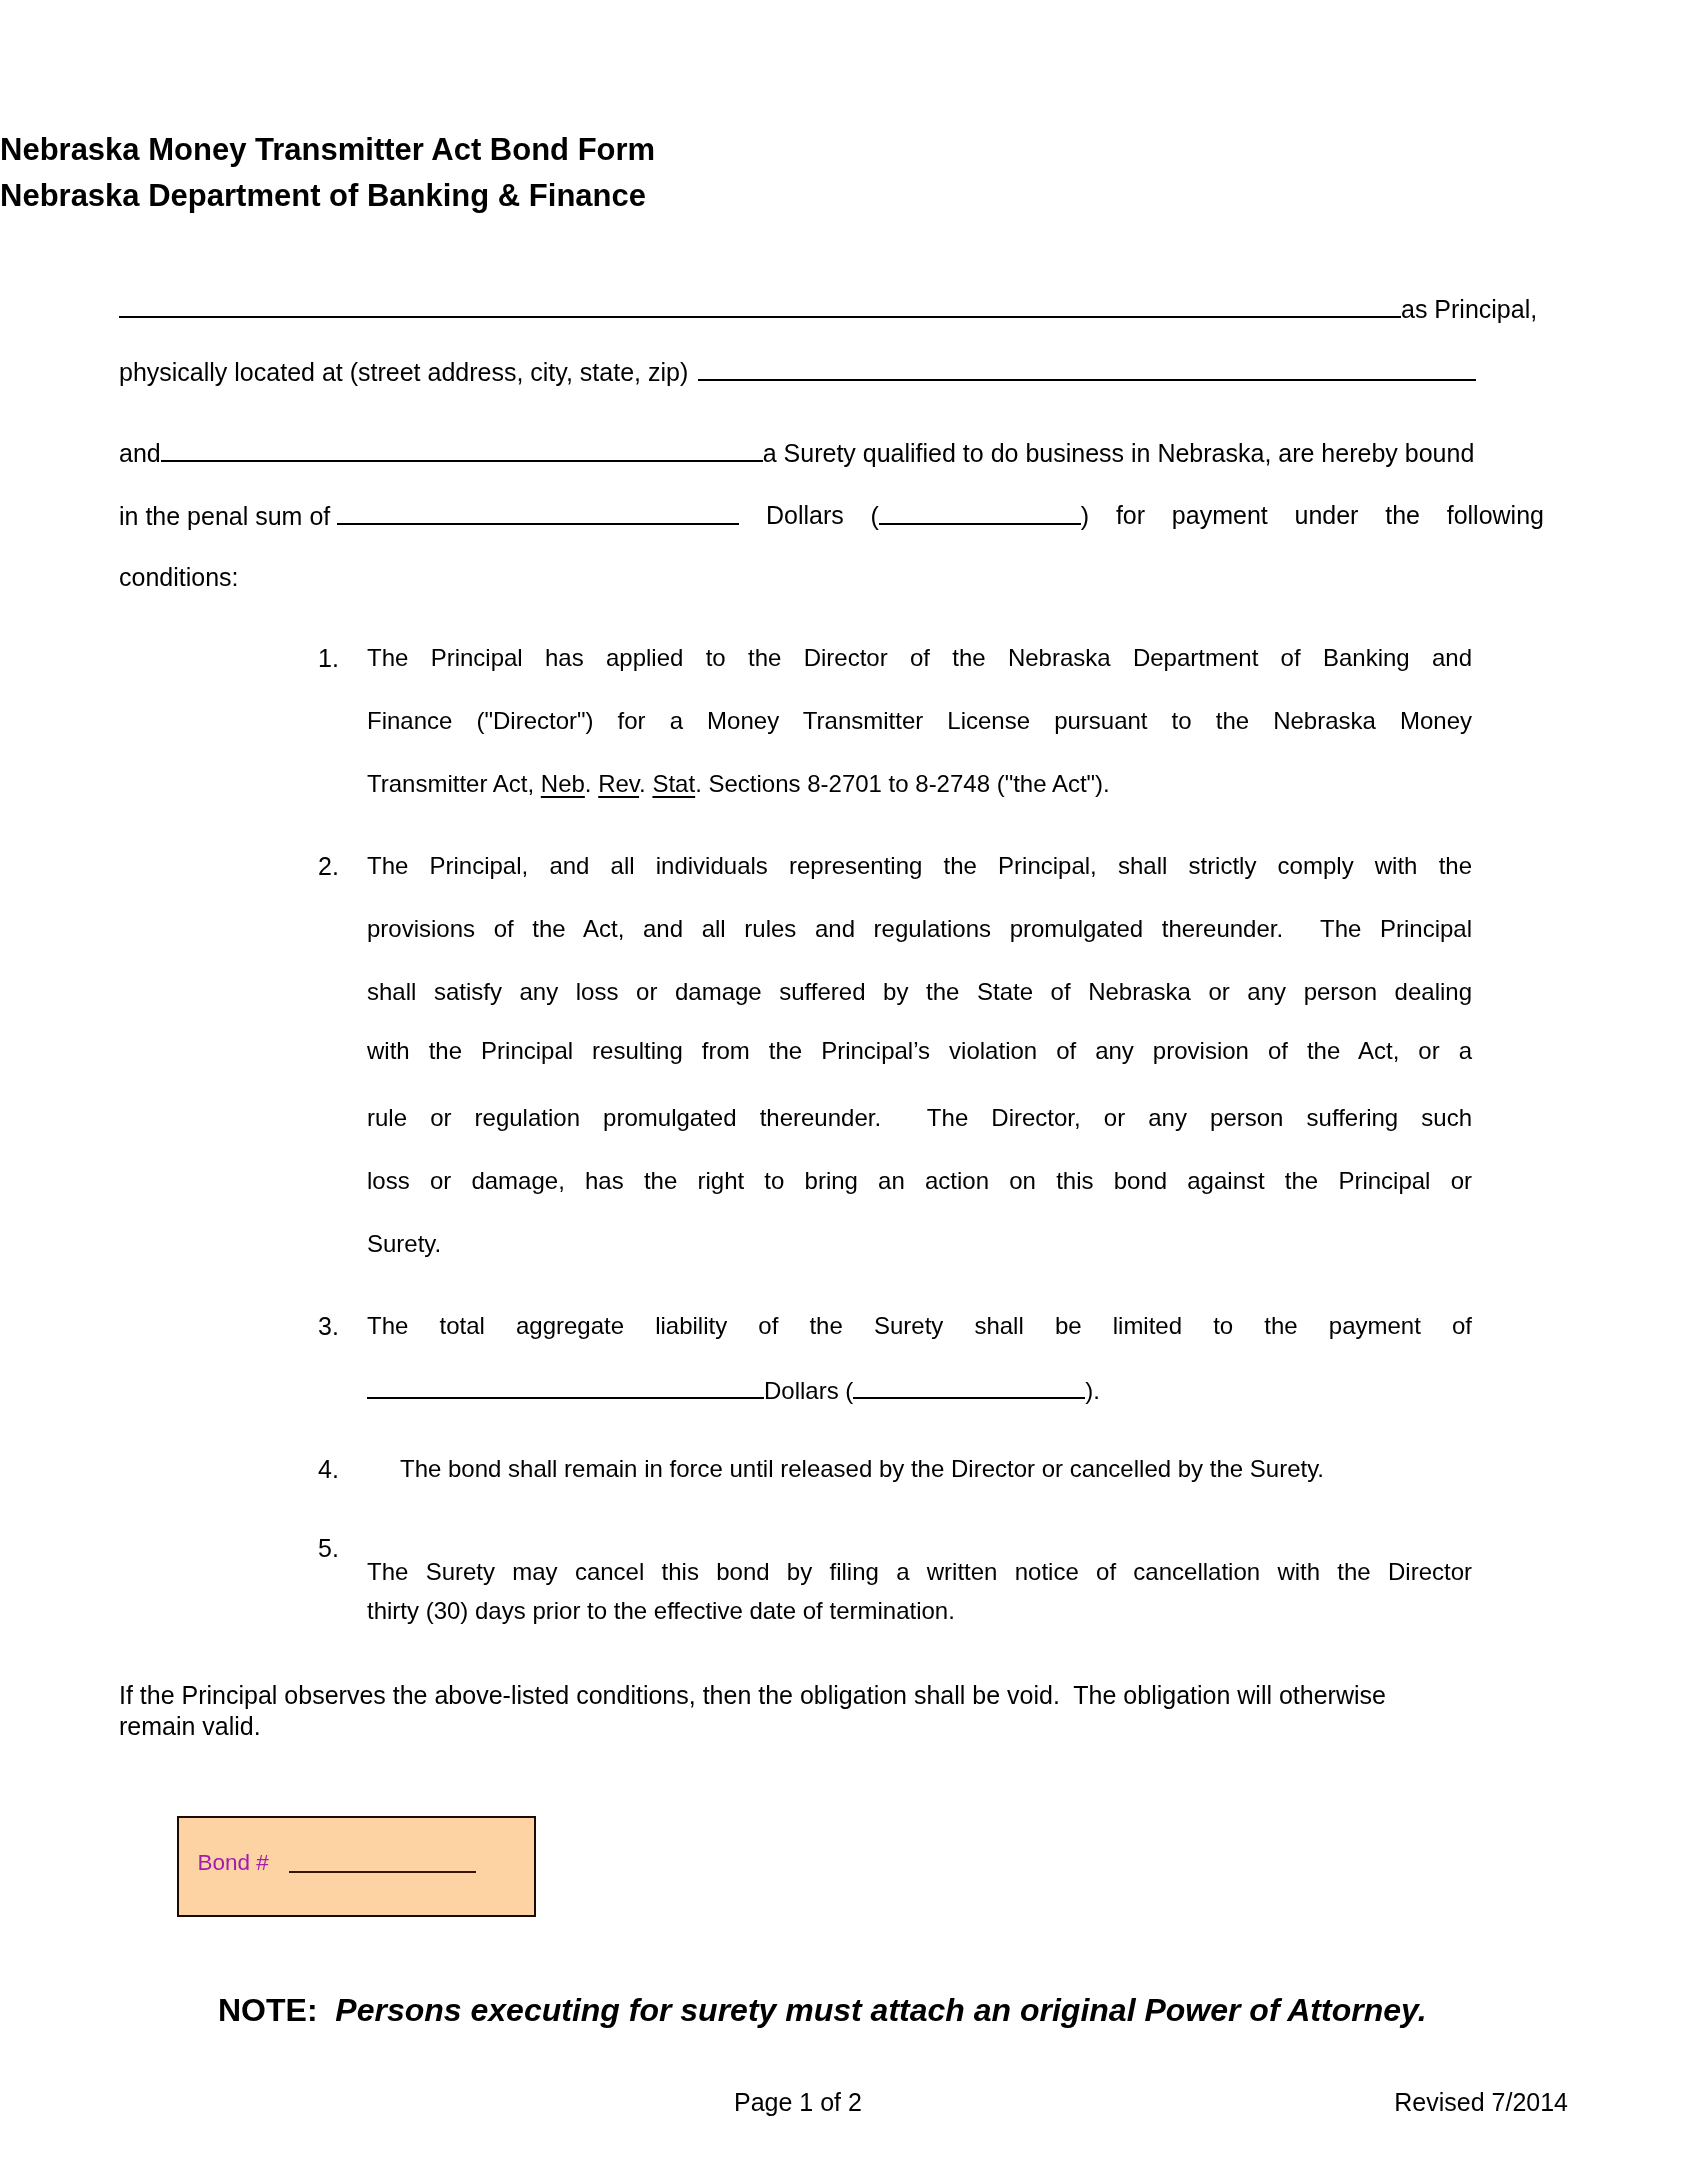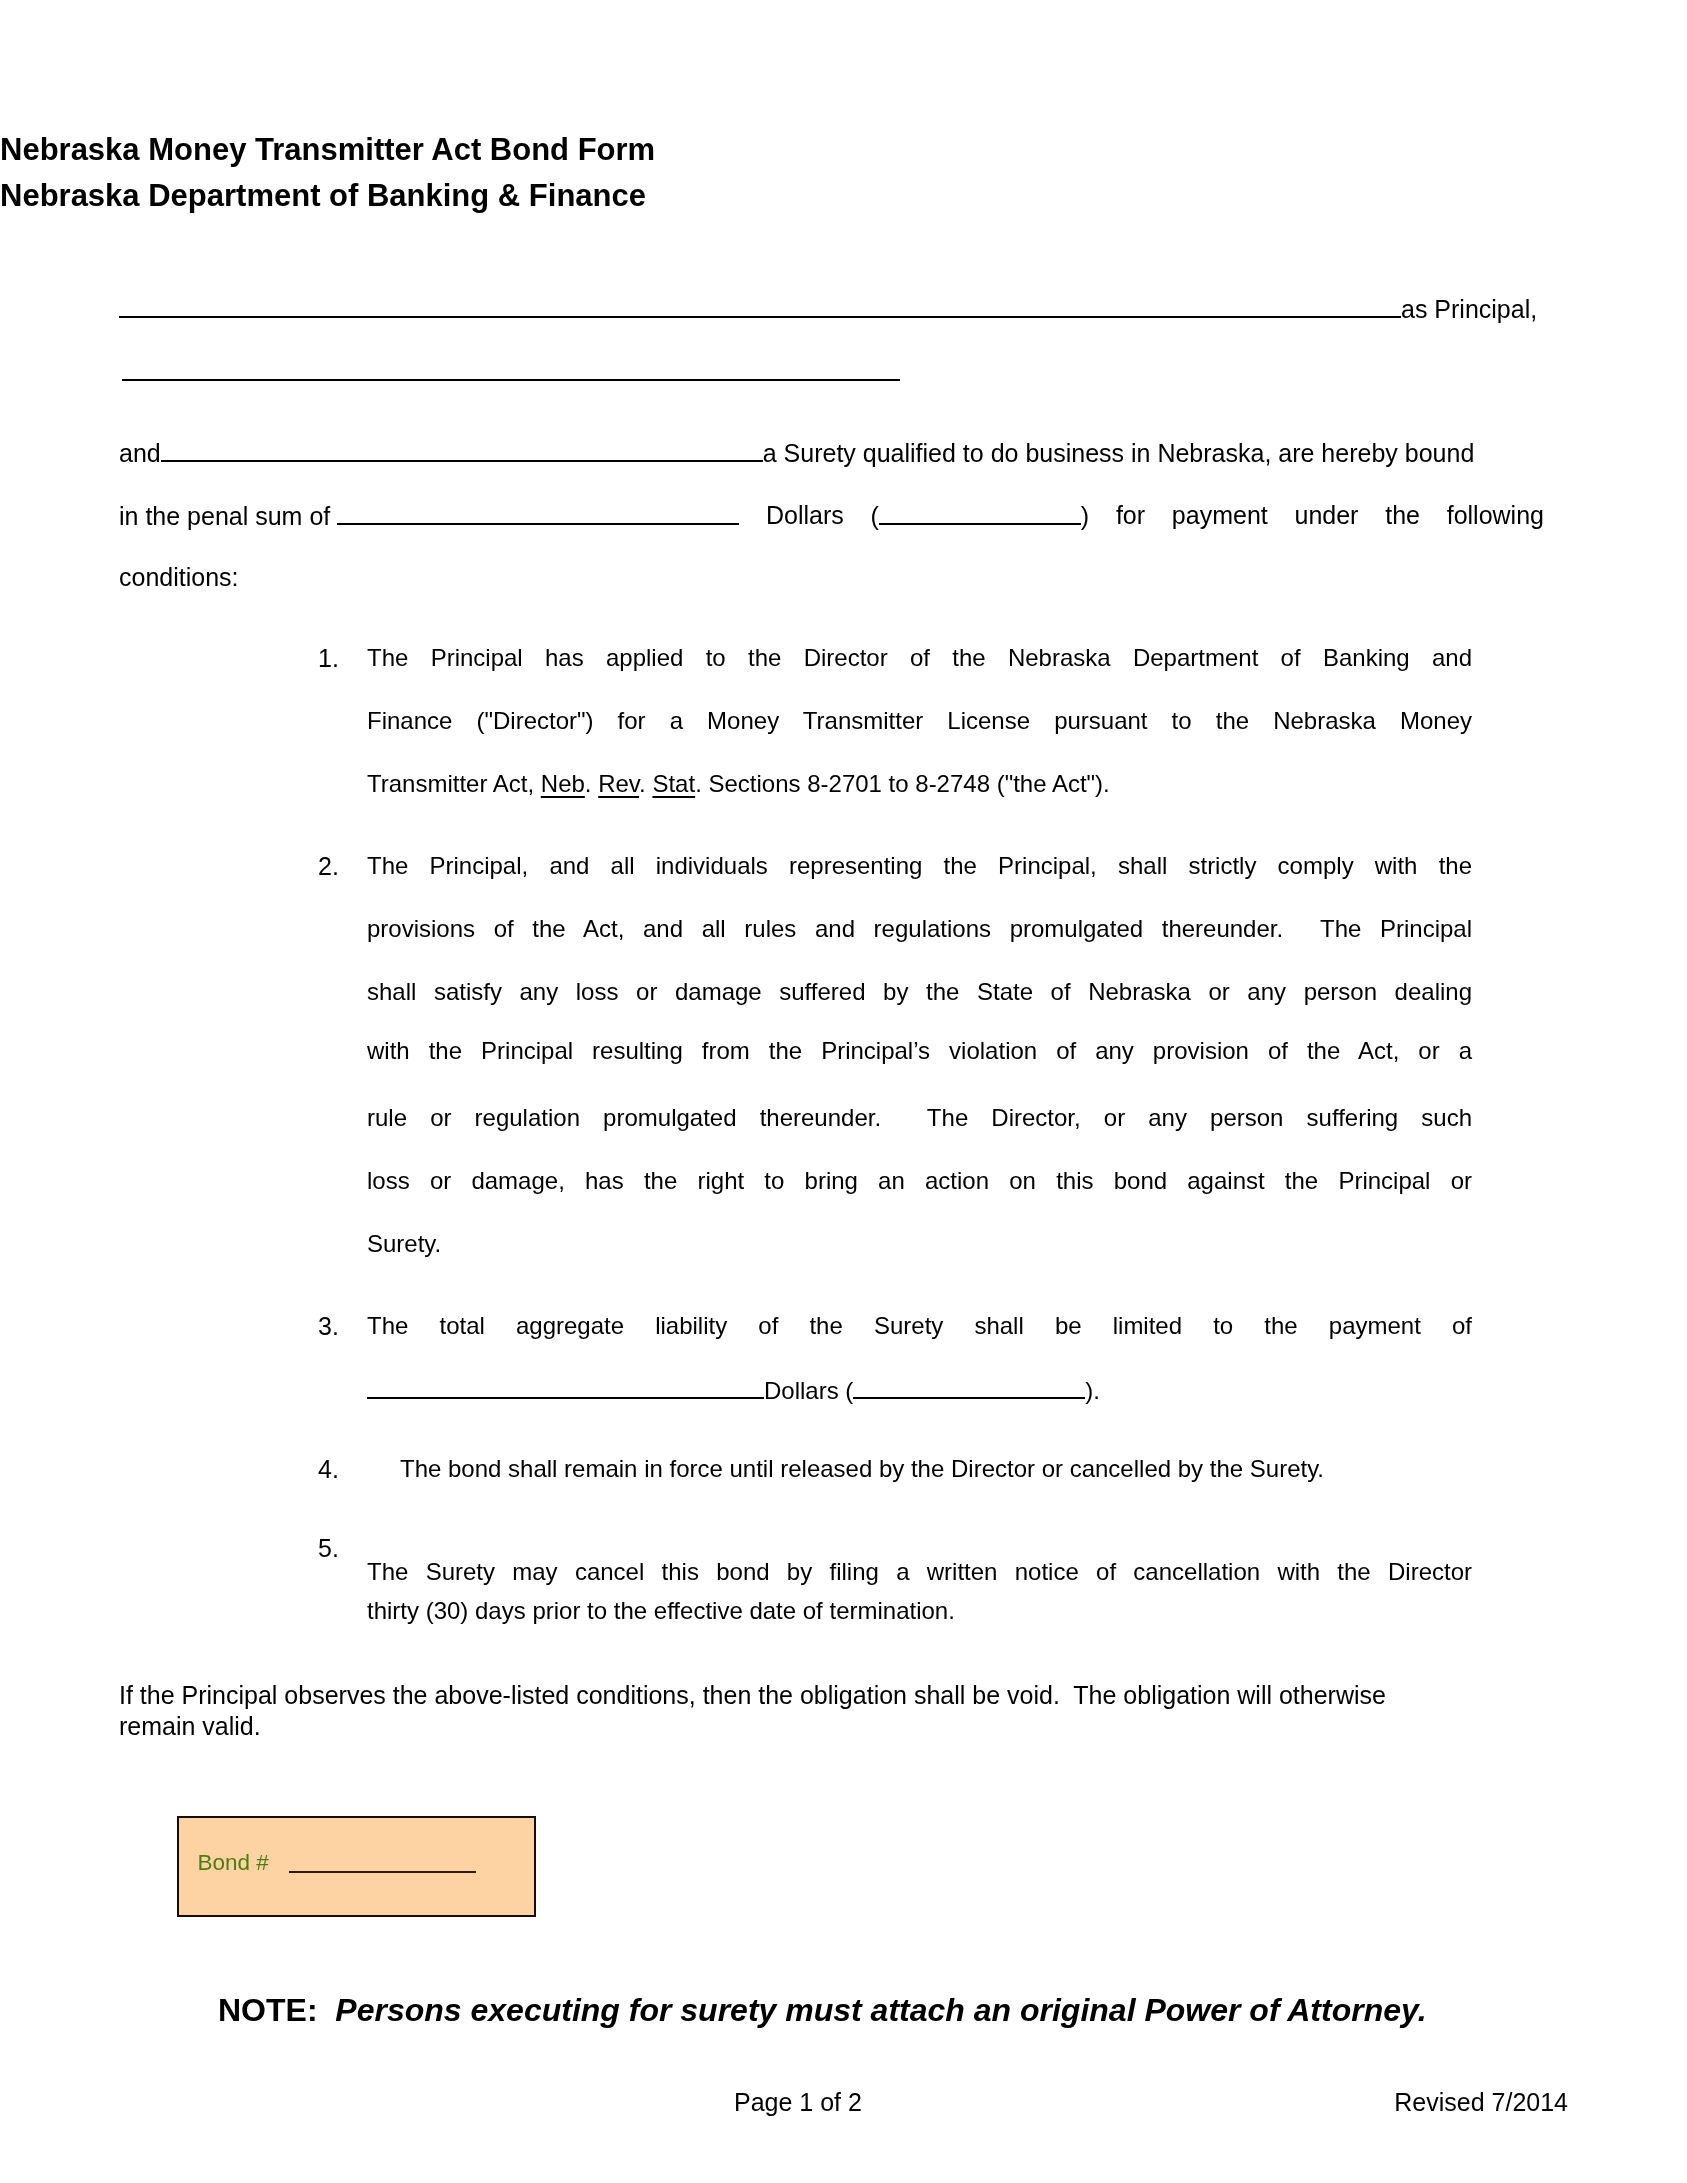--- a/index.html
+++ b/index.html
@@ -22,21 +22,21 @@
     .justify-line {
       display: flex; justify-content: space-between; white-space: nowrap;
     }
     .num { position: absolute; font-size: 25px; line-height: 30px; }
     .item-line { position: absolute; font-size: 24px; line-height: 30px; }
     .bond-box {
       position: absolute; left: 177px; top: 1816px; width: 359px; height: 101px;
       background: #fed3a4; border: 2.6px solid #1a0a00; box-sizing: border-box;
     }
     .bond-label {
-      position: absolute; left: 18.5px; top: 32px; font-size: 22.5px; line-height: 26.5px; color: #4d7c0f;
+      position: absolute; left: 18.5px; top: 32px; font-size: 22.5px; line-height: 26.5px; color: #a21caf;
     }
     .bond-line {
       position: absolute; left: 110px; top: 53px; width: 187px; border-bottom: 2px solid #3a1500;
     }
     .note {
       position: absolute; left: 218px; top: 1990px; font-size: 32px; line-height: 40px; font-weight: bold;
     }
     .note em { font-style: italic; }
     .footer { font-size: 25px; line-height: 30px; }
   </style>
@@ -44,20 +44,21 @@
 <body>
 
 <div class="abs title" style="top:131px;">Nebraska Money Transmitter Act Bond Form</div>
 <div class="abs title" style="top:177px;">Nebraska Department of Banking &amp; Finance</div>
 
 <div class="abs body-text" style="left:119px; top:293px; width:1449px;">
   <span class="blank" style="width:1282px;"></span><span>as Principal,</span>
 </div>
 
 <div class="abs body-text" style="left:119px; top:356px;">
+  <span>physically located at (street address, city, state, zip)</span>
   <span class="blank" style="width:778px; margin-left:2.6px;"></span>
 </div>
 
 <div class="abs body-text" style="left:119px; top:437px; width:1449px;">
   <div class="justify-line">
     <span><span>and</span><span class="blank" style="width:602px;"></span><span>a Surety qualified to do business in Nebraska, are hereby bound</span></span>
   </div>
 </div>
 
 <div class="abs body-text" style="left:119px; top:500px; width:1425px;">

